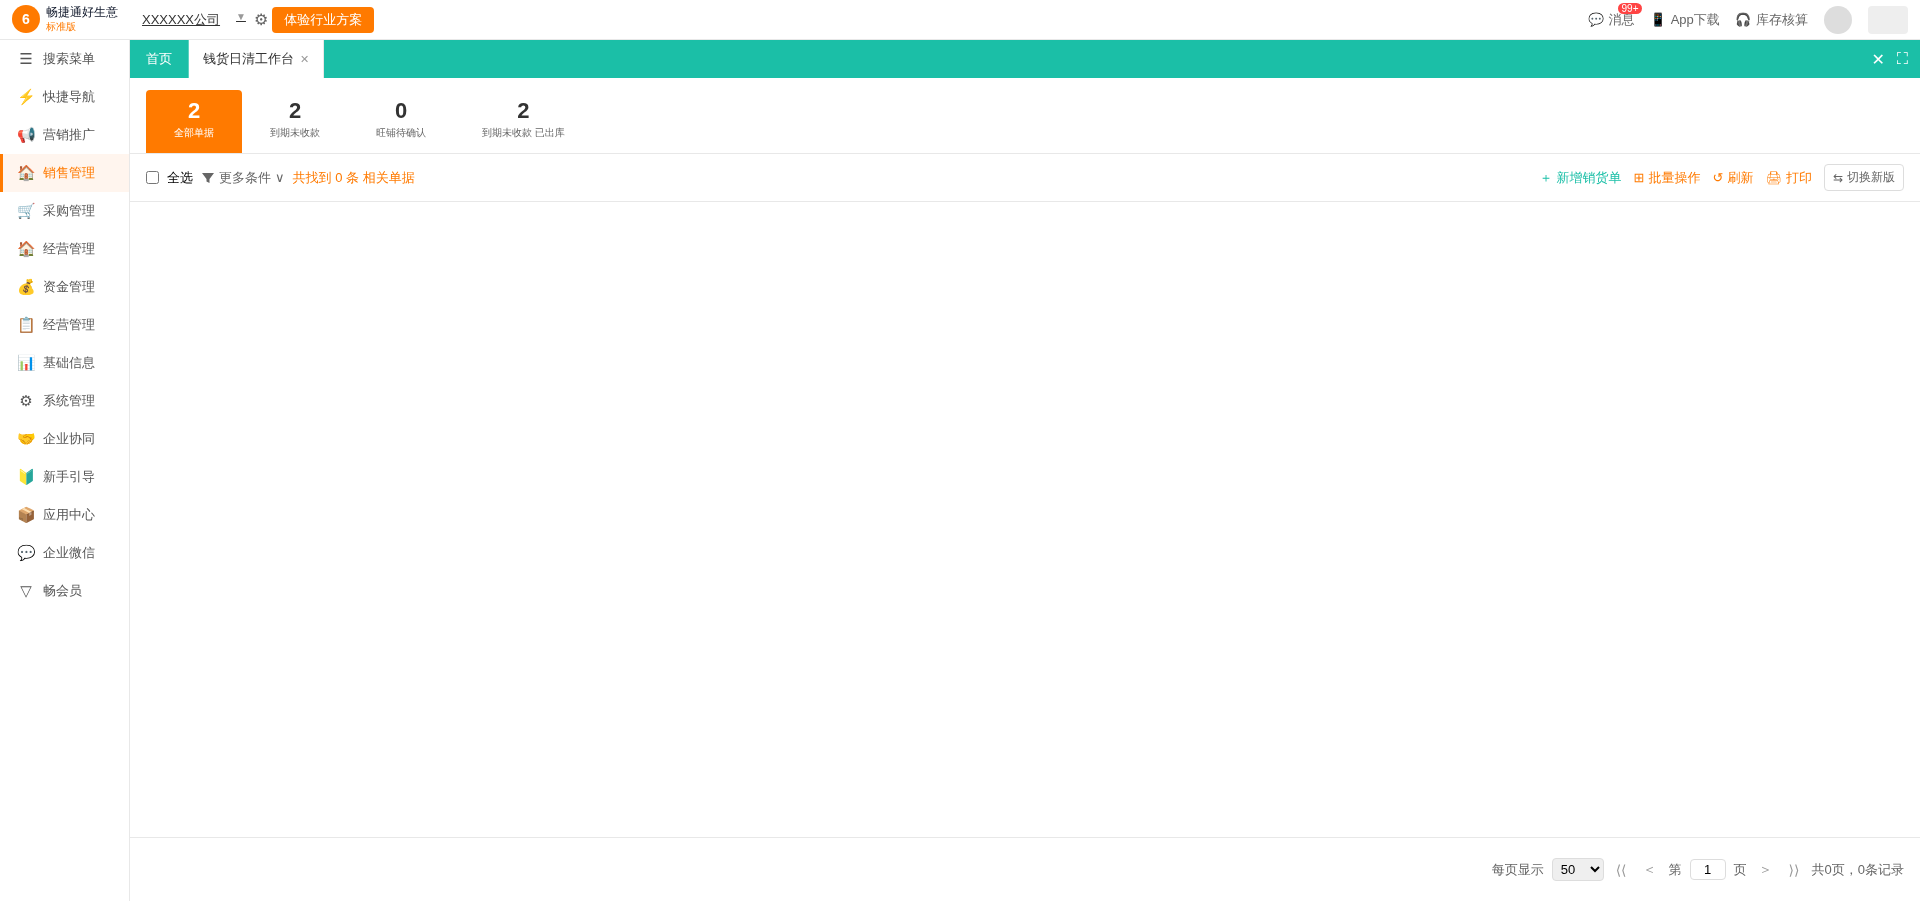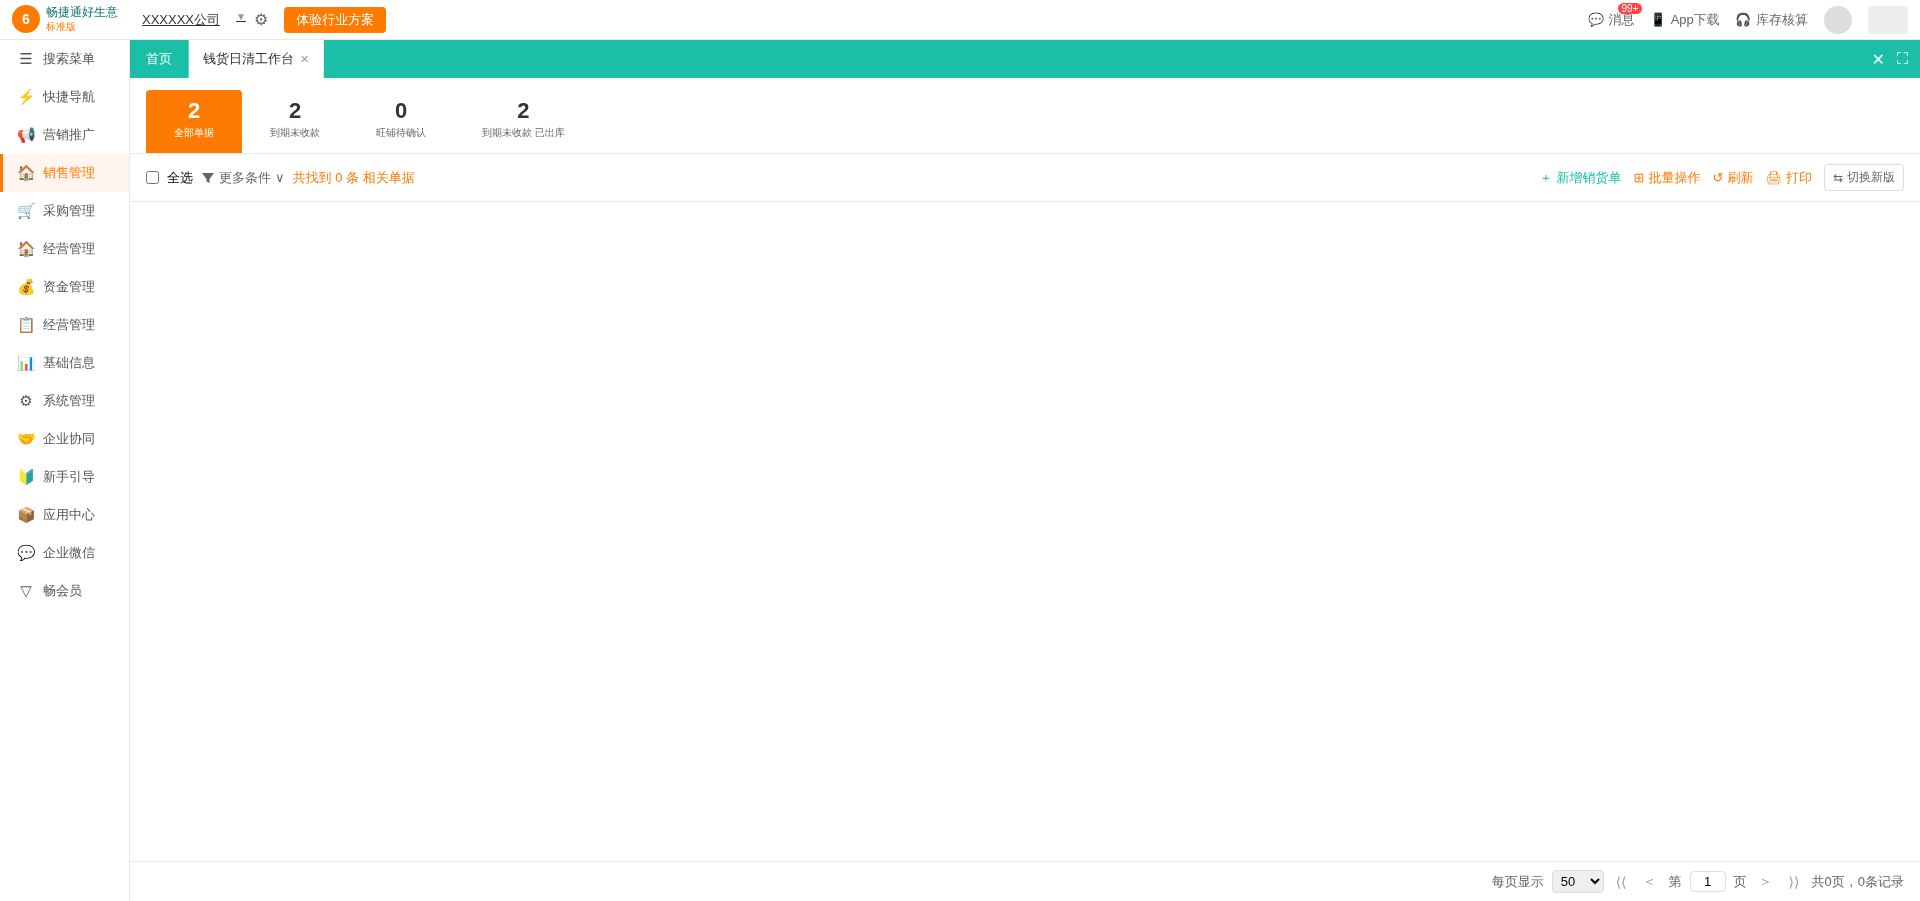--- a/index.html
+++ b/index.html
@@ -28,40 +28,40 @@
       height: 28px;
       background: #ff7a00;
       border-radius: 50%;
       display: flex;
       align-items: center;
       justify-content: center;
       color: white;
       font-size: 14px;
       font-weight: bold;
     }
-    .logo-text { font-size: 12px; color: #0f766e; line-height: 1.2; }
+    .logo-text { font-size: 12px; color: #0f172a; line-height: 1.2; }
     .logo-tag { font-size: 10px; color: #ff7a00; }
     .top-bar-company {
       display: flex;
       align-items: flex-start;
       gap: 16px;
       color: #333;
       font-size: 13px;
       cursor: pointer;
       text-decoration: underline;
     }
     .top-bar-company .chevron { color: #999; font-size: 10px; }
     .top-bar-settings {
       margin-left: 8px;
       color: #666;
       cursor: pointer;
       font-size: 16px;
     }
     .top-bar-trial-btn {
-      margin-left: 16px;
+      margin-left: 4px;
       background: #ff7a00;
       color: white;
       border: none;
       border-radius: 4px;
       padding: 4px 12px;
       font-size: 13px;
       cursor: pointer;
     }
     .top-bar-right {
       margin-left: auto;
@@ -300,21 +300,21 @@
       flex: 1;
       overflow: auto;
       background: #fff;
     }
 
     
     .pagination {
       display: flex;
       align-items: center;
       justify-content: flex-end;
-      padding: 8px 16px;
+      padding: 20px 16px;
       border-top: 1px solid #e8e8e8;
       background: #fff;
       gap: 8px;
       font-size: 13px;
       color: #666;
     }
     .page-size-select {
       border: 1px solid #ddd;
       border-radius: 4px;
       padding: 2px 4px;

